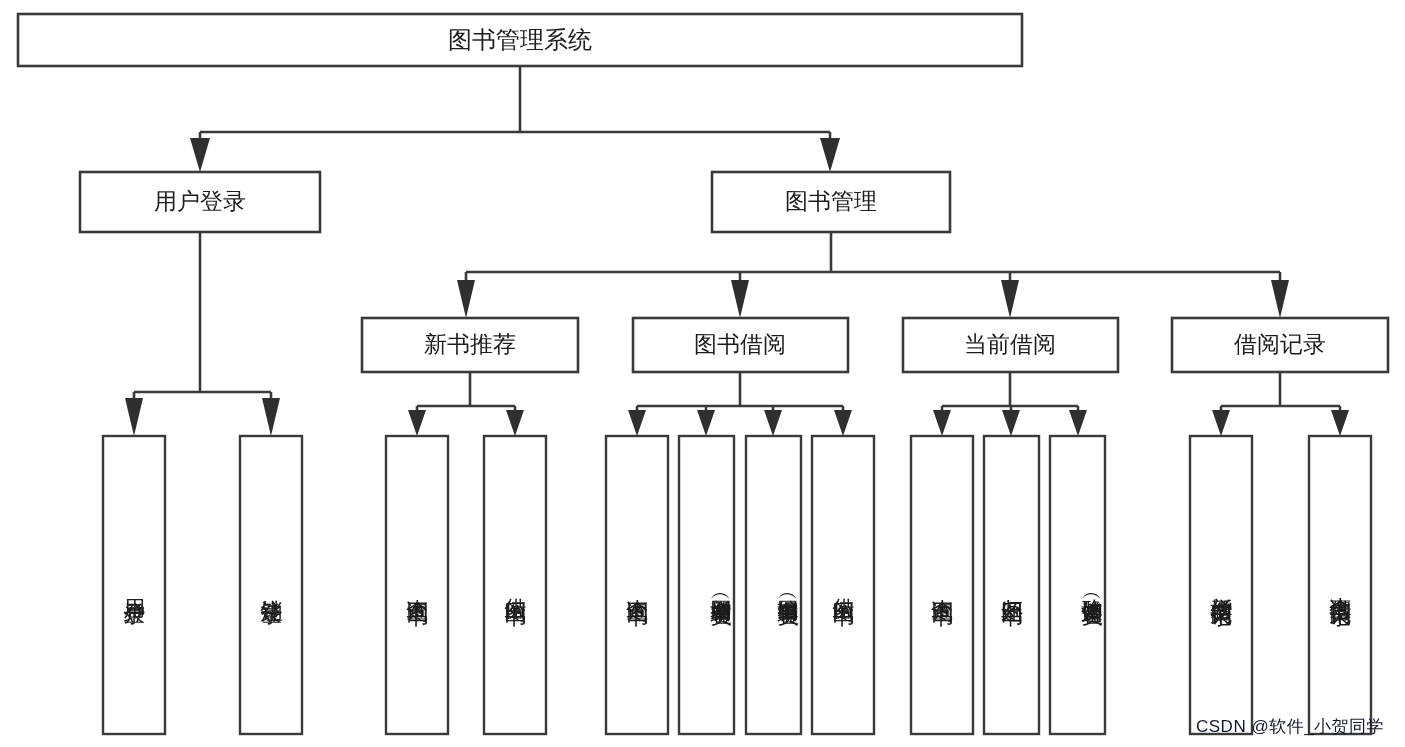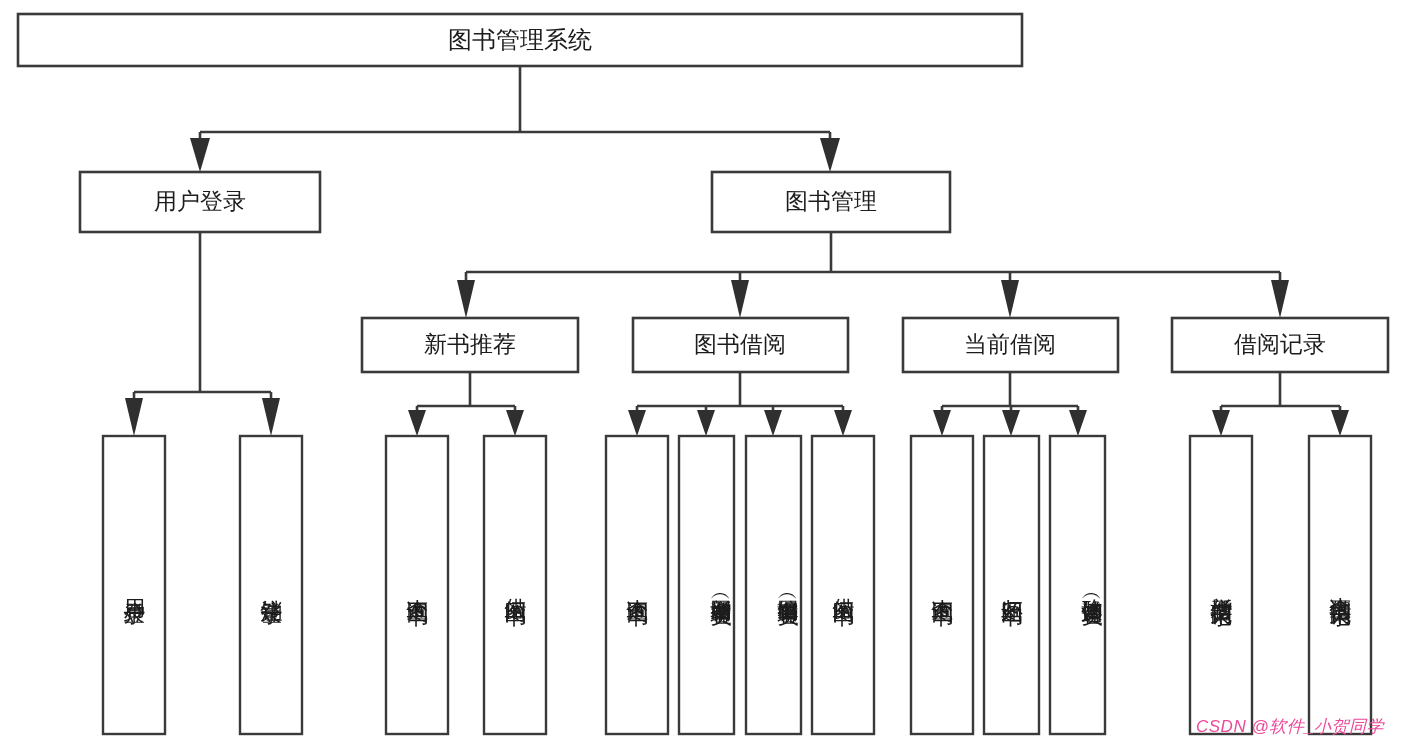--- a/index.html
+++ b/index.html
@@ -76,24 +76,23 @@
     white-space: nowrap;
     pointer-events: none;
   }
   .leaf-label.narrow { font-size: 21px; letter-spacing: 1px; }
   .watermark {
     position: absolute;
     left: 1196px;
     top: 715px;
     font-family: "Liberation Sans", sans-serif;
     font-size: 17px;
-    color: #ec4899;
+    color: #0f172a;
     white-space: nowrap;
     letter-spacing: 0.5px;
-    font-style: italic;
   }
 </style>
 </head>
 <body>
 
 <div id="diagram-root">
 
   <svg class="diagram-canvas" viewBox="0 0 1405 747">
 
     <g>

